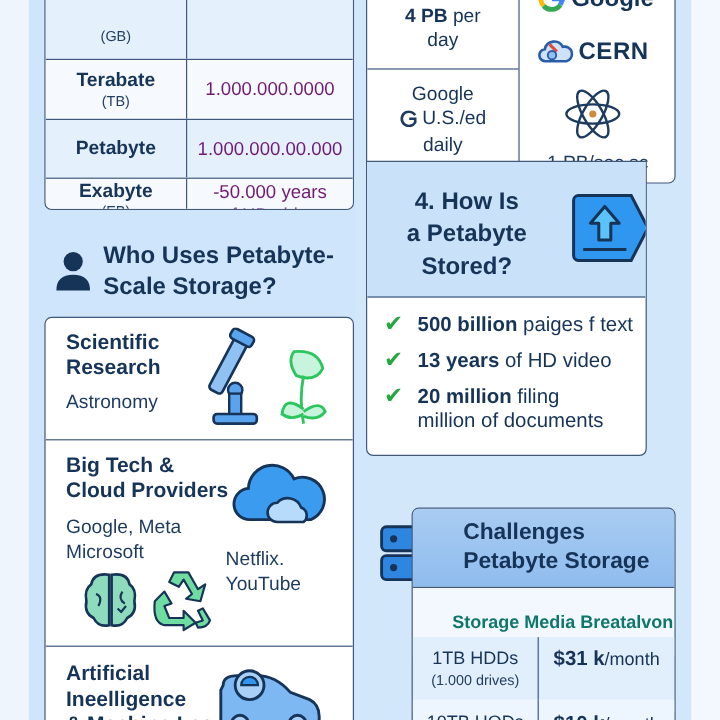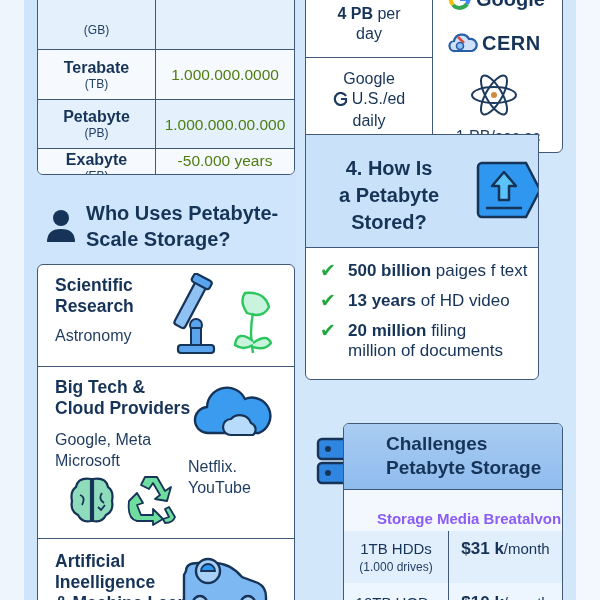--- a/index.html
+++ b/index.html
@@ -37,21 +37,21 @@
       border-top: 1.5px solid #40597a;
     }
     .units-row .name {
       width: 118px; border-right: 1.5px solid #40597a;
       text-align: center; display: flex; flex-direction: column; justify-content: center;
     }
     .units-row .name .big { font-weight: bold; font-size: 16px; color: #163358; }
     .units-row .name .abbr { font-size: 12px; color: #223f63; }
     .units-row .val {
       flex: 1; display: flex; align-items: center; justify-content: center;
-      font-size: 15.5px; color: #4d7c0f; text-align: center; line-height: 19px;
+      font-size: 15.5px; color: #701a75; text-align: center; line-height: 19px;
     }
     .row-alt { background: #e4f0fc; }
     .row-plain { background: #f6faff; }
 
     
     .src-table {
       left: 305px; top: -10px; width: 258px; height: 163px;
       border-top-left-radius: 0; border-top-right-radius: 0;
       background: #fff;
     }
@@ -118,21 +118,21 @@
       border-bottom: 1.5px solid #40597a;
     }
     .chal-title {
       position: absolute; left: 42px; top: 8px;
       font-weight: bold; font-size: 19px; line-height: 24px; color: #163358;
     }
     .chal-sub {
       position: absolute; left: 0; right: 0; top: 66px; height: 58px;
       border-bottom: 1.5px solid #40597a; background: #f3f8ff;
       display: flex; align-items: center; justify-content: center;
-      font-weight: bold; font-size: 15px; color: #8b5cf6; padding-left: 32px;
+      font-weight: bold; font-size: 15px; color: #0f766e; padding-left: 32px;
     }
     .chal-row {
       position: absolute; left: 0; right: 0; display: flex;
       border-bottom: 1.5px solid #40597a; background: #e1eefc;
     }
     .chal-row .c1 { width: 105px; border-right: 1.5px solid #40597a; text-align: center; padding-top: 8px; font-size: 15px; color: #163358; line-height: 19px; }
     .chal-row .c1 small { font-size: 12px; color: #223f63; display: block; }
     .chal-row .c2 { flex: 1; text-align: center; padding-top: 8px; font-size: 15px; color: #163358; }
     .chal-row .c2 b { font-size: 17px; }
 
@@ -155,21 +155,20 @@
   <div class="units-row row-plain" style="top:58px;height:50px;">
     <div class="name">
       <span class="big">Terabate</span>
       <span class="abbr">(TB)</span>
     </div>
     <div class="val">1.000.000.0000</div>
   </div>
   <div class="units-row row-alt" style="top:108px;height:49px;">
     <div class="name">
       <span class="big">Petabyte</span>
-      <span class="abbr">(PB)</span>
     </div>
     <div class="val">1.000.000.00.000</div>
   </div>
   <div class="units-row row-plain" style="top:157px;height:30px;">
     <div class="name" style="justify-content:flex-start;padding-top:2px;">
       <span class="big">Exabyte</span>
       <span class="abbr">(EB)</span>
     </div>
     <div class="val" style="flex-direction:column;align-items:center;justify-content:flex-start;padding-top:2px;">
       <span>-50.000 years</span>

